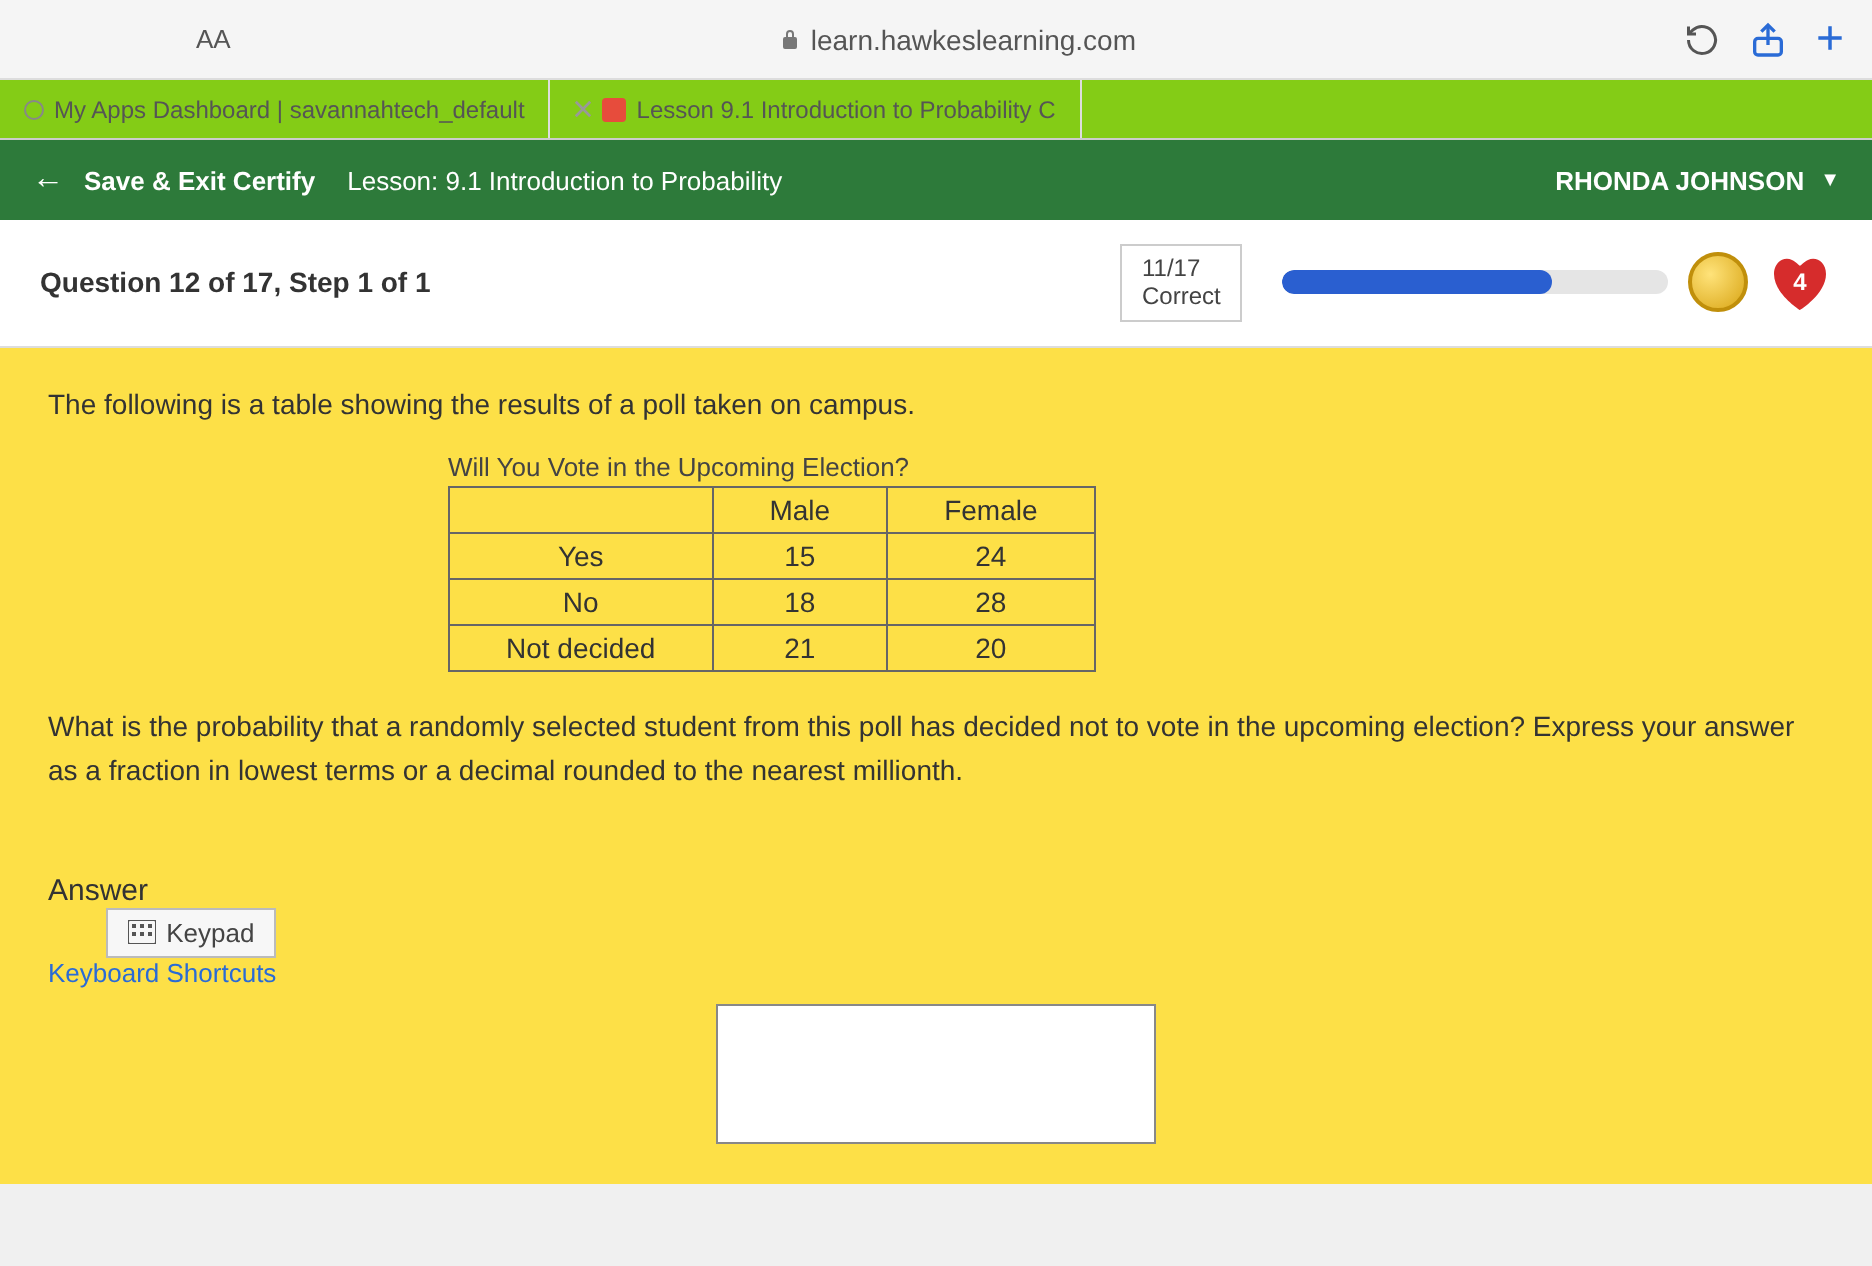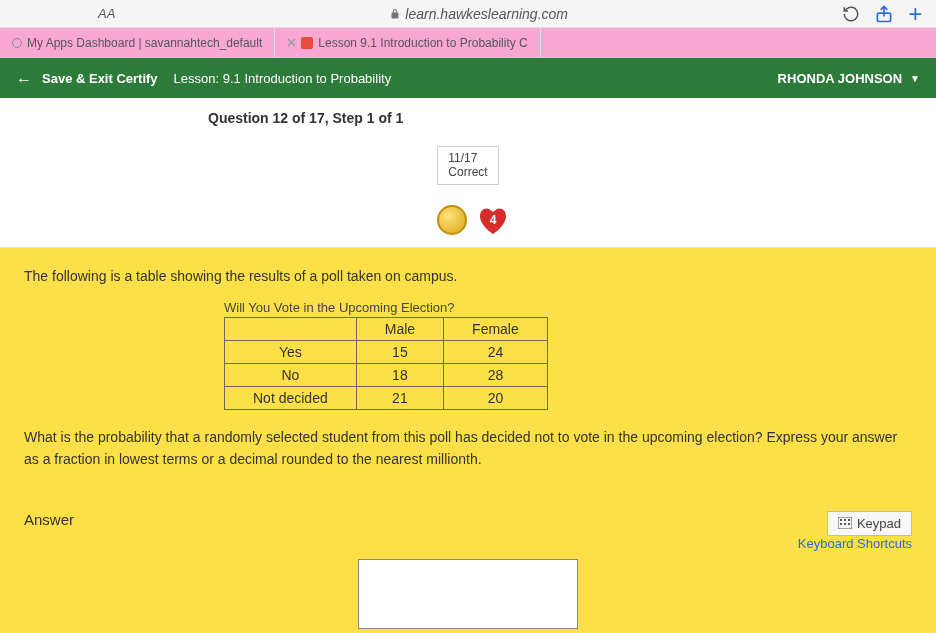--- a/index.html
+++ b/index.html
@@ -8,45 +8,44 @@
     background: #f0f0f0;
     font-size: 14px;
     color: #333;
     width: 936px;
     height: 633px;
     overflow: hidden;
   }
   .browser-top {
     display: flex;
     align-items: center;
-    height: 28px;
+    height: 40px;
     background: #f5f5f5;
     border-bottom: 1px solid #ddd;
     padding: 0 8px;
-    font-style: italic;
   }
   .aa { font-size: 13px; color: #555; margin-left: 90px; }
   .url-bar {
     flex: 1;
     text-align: center;
     color: #555;
     font-size: 14px;
     display:flex;
     align-items:center;
     justify-content:center;
     gap:4px;
   }
   .lock-icon { width:12px; height:12px; }
   .nav-icons { display:flex; gap:14px; align-items:center; color:#2a6bd6; font-size:20px; padding-right:6px;}
   .nav-icons span, .nav-icons svg { cursor:pointer; }
 
   .tabs {
     display:flex;
     height: 30px;
-    background: #f9a8d4;
+    background: #84cc16;
     border-bottom: 1px solid #ccc;
     font-size: 12px;
     color: #555;
   }
   .tab {
     display:flex;
     align-items:center;
     gap:5px;
     padding: 0 12px;
     border-right: 1px solid #ddd;
@@ -75,21 +74,20 @@
   .user-name { font-weight:600; margin-right:8px; }
   .caret { font-size:10px; }
 
   .question-bar {
     background:#fff;
     border-bottom:1px solid #ddd;
     display:flex;
     align-items:center;
     padding: 12px 20px;
     gap:20px;
-    flex-direction:column;
   }
   .question-label { font-weight:600; color:#333; flex:0 0 auto; width:520px;}
   .score-box {
     border:1px solid #ccc;
     padding:4px 10px;
     text-align:left;
     font-size:12px;
     color:#444;
     line-height:1.2;
   }
@@ -139,20 +137,21 @@
     text-align:center;
     font-weight:400;
   }
   table.poll th { font-weight:400; }
   .prompt2 { margin-bottom:40px; line-height:1.6; font-size:14px;}
   .answer-row {
     display:flex;
     justify-content:space-between;
     align-items:flex-start;
     margin-bottom:8px;
+    flex-direction:column;
   }
   .answer-label { font-weight:400; color:#333; font-size:15px;}
   .right-buttons { text-align:right; }
   .keypad-btn {
     display:inline-flex; align-items:center; gap:5px;
     border:1px solid #bbb;
     background:#f7f7f7;
     padding:4px 10px;
     font-size:13px;
     color:#444;

